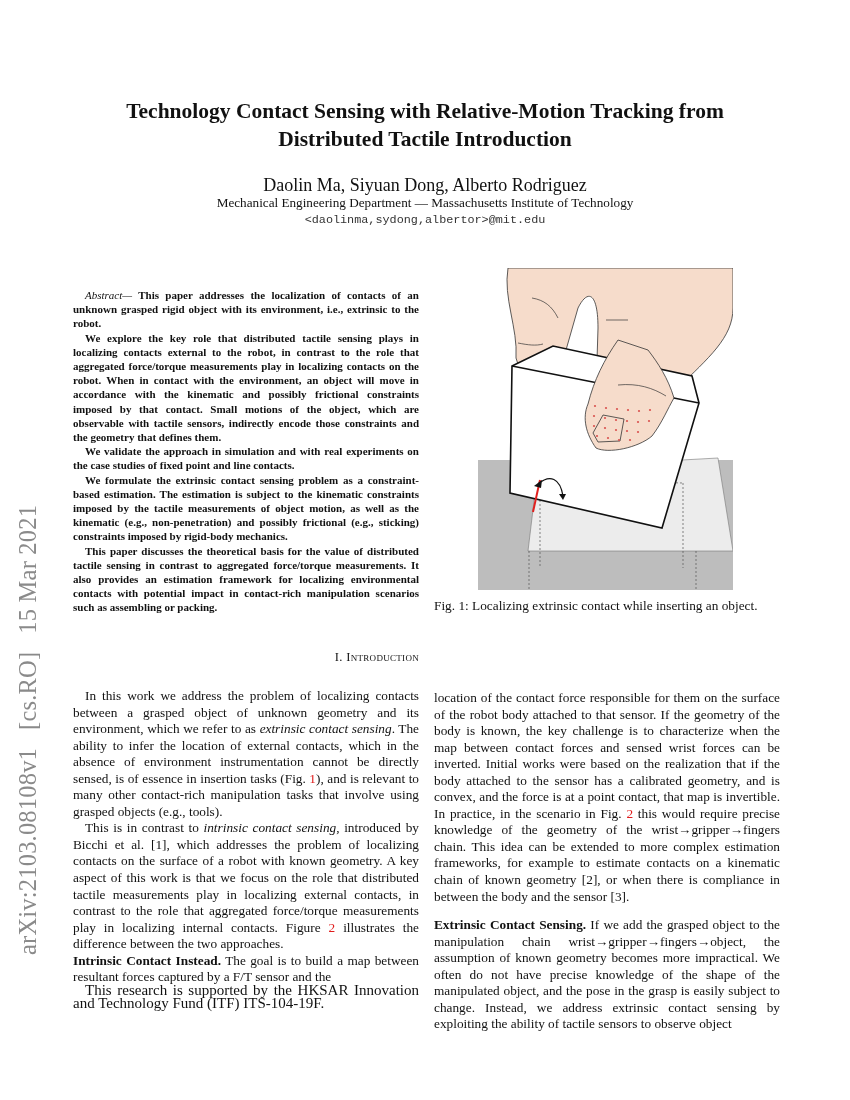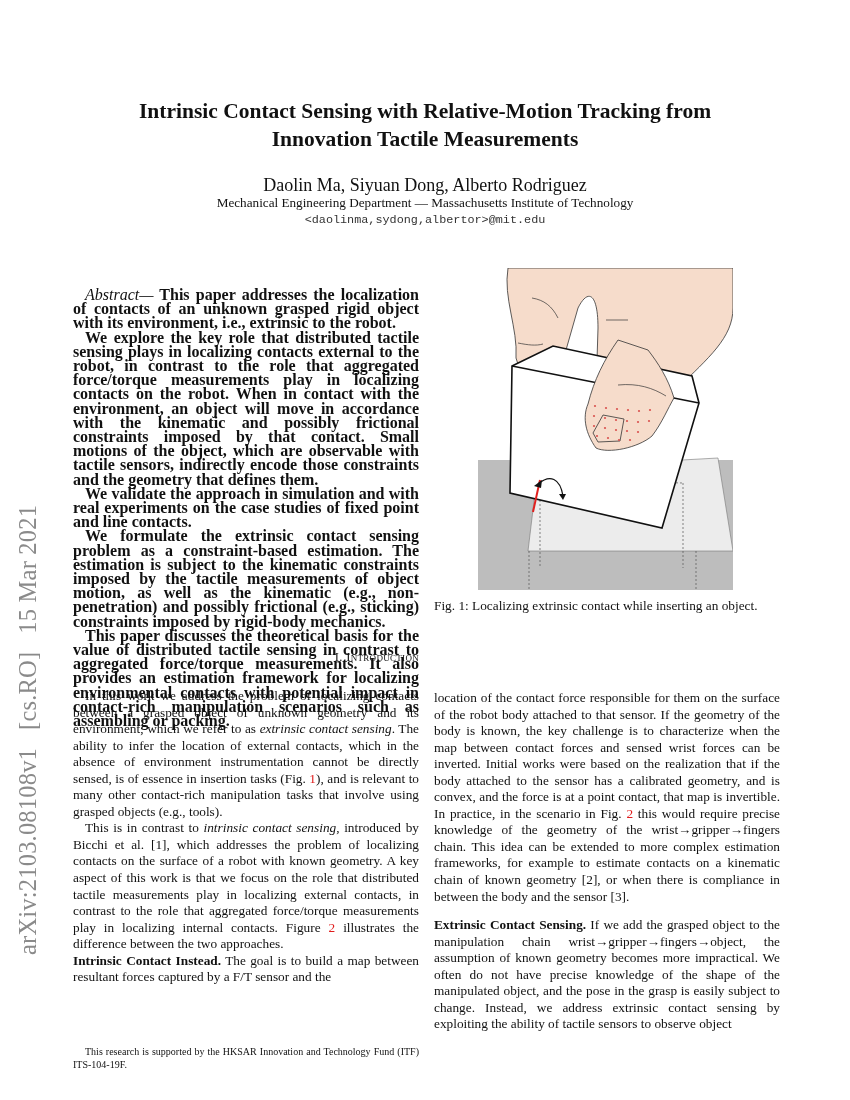--- a/index.html
+++ b/index.html
@@ -18,55 +18,55 @@
       text-align: center; font-weight: bold; font-size: 21.5px; line-height: 28px;
     }
     .authors { position: absolute; left: 60px; width: 730px; top: 176px; text-align: center; font-size: 18px; line-height: 18px; }
     .affil { position: absolute; left: 60px; width: 730px; top: 194px; text-align: center; font-size: 13.2px; line-height: 17px; }
     .email { position: absolute; left: 60px; width: 730px; top: 212px; text-align: center; font-family: "Liberation Mono", "DejaVu Sans Mono", monospace; font-size: 11.8px; line-height: 16px; color: #333; }
 
     .col { position: absolute; width: 346px; text-align: justify; }
     .col-left { left: 73px; }
     .col-right { left: 434px; }
 
-    .abstract { top: 288px; font-weight: bold; font-size: 16px; line-height: 14.2px; }
+    .abstract { top: 288px; font-weight: bold; font-size: 11px; line-height: 14.2px; }
     .abstract p { text-indent: 12px; }
     .abstract .abs-label { font-style: italic; font-weight: normal; }
 
     .section-heading { position: absolute; left: 73px; width: 346px; top: 650px; text-align: right; font-size: 12.6px; font-variant: small-caps; letter-spacing: 0.3px; }
 
     .body-text { font-size: 13.3px; line-height: 16.55px; }
     .body-text p { text-indent: 12px; }
     .intro { top: 668px; margin-top: 20px; }
     .intro p + p { margin-top: 0; font-family: Liberation Serif, serif; }
     .para-gap { margin-top: 6px; }
     .cite-red { color: #e01b1b; }
     .para-lead { font-weight: bold; }
 
-    .footnote { position: absolute; left: 73px; width: 346px; top: 1046px; font-size: 10px; line-height: 12.6px; text-align: justify; }
+    .footnote { position: absolute; left: 73px; width: 346px; top: 984px; font-size: 15px; line-height: 12.6px; text-align: justify; }
     .footnote p { text-indent: 12px; }
 
     .right-text { top: 690px; }
     .right-text .first { text-indent: 0; }
     .right-text .ext { margin-top: 12px; text-indent: 0; }
 
     .figure { position: absolute; left: 478px; top: 268px; width: 255px; height: 322px; }
     .figure svg { display: block; }
     .caption { position: absolute; left: 434px; width: 346px; top: 598px; font-size: 13.3px; line-height: 16px; text-align: left; }
   </style>
 </head>
 <body>
 
 <div class="arxiv-stamp">
   <span>arXiv:2103.08108v1</span><span>[cs.RO]</span><span>15 Mar 2021</span>
 </div>
 
 <div class="title">
-  <div>Intrinsic Contact Sensing with Relative-Motion Tracking from</div>
-  <div>Innovation Tactile Measurements</div>
+  <div>Technology Contact Sensing with Relative-Motion Tracking from</div>
+  <div>Distributed Tactile Introduction</div>
 </div>
 <div class="authors">Daolin Ma, Siyuan Dong, Alberto Rodriguez</div>
 <div class="affil">Mechanical Engineering Department — Massachusetts Institute of Technology</div>
 <div class="email">&lt;daolinma,sydong,albertor&gt;@mit.edu</div>
 
 <div class="col col-left abstract">
   <p><span class="abs-label">Abstract</span><span class="abs-label">—</span> <span>This paper addresses the localization of contacts of an unknown grasped rigid object with its environment, i.e., extrinsic to the robot.</span></p>
   <p>We explore the key role that distributed tactile sensing plays in localizing contacts external to the robot, in contrast to the role that aggregated force/torque measurements play in localizing contacts on the robot. When in contact with the environment, an object will move in accordance with the kinematic and possibly frictional constraints imposed by that contact. Small motions of the object, which are observable with tactile sensors, indirectly encode those constraints and the geometry that defines them.</p>
   <p>We validate the approach in simulation and with real experiments on the case studies of fixed point and line contacts.</p>
   <p>We formulate the extrinsic contact sensing problem as a constraint-based estimation. The estimation is subject to the kinematic constraints imposed by the tactile measurements of object motion, as well as the kinematic (e.g., non-penetration) and possibly frictional (e.g., sticking) constraints imposed by rigid-body mechanics.</p>

